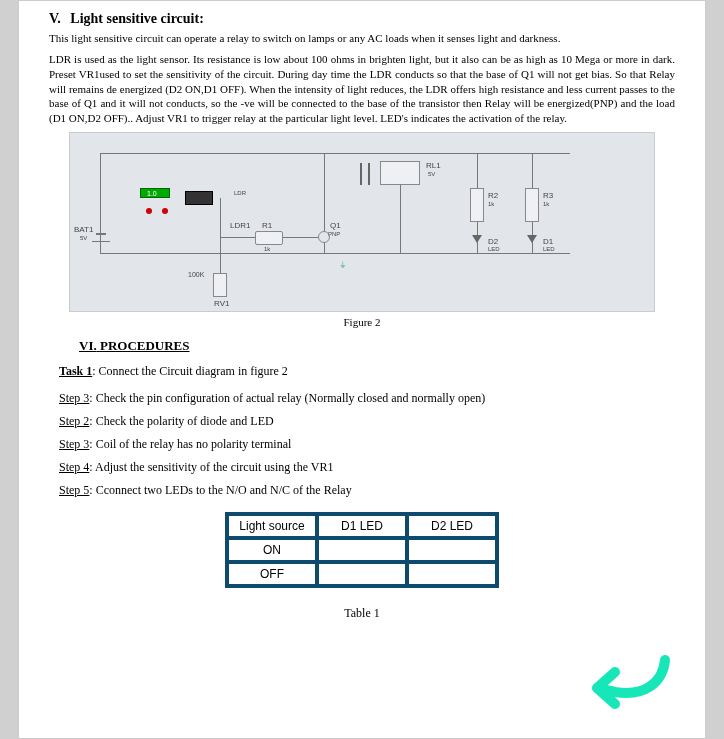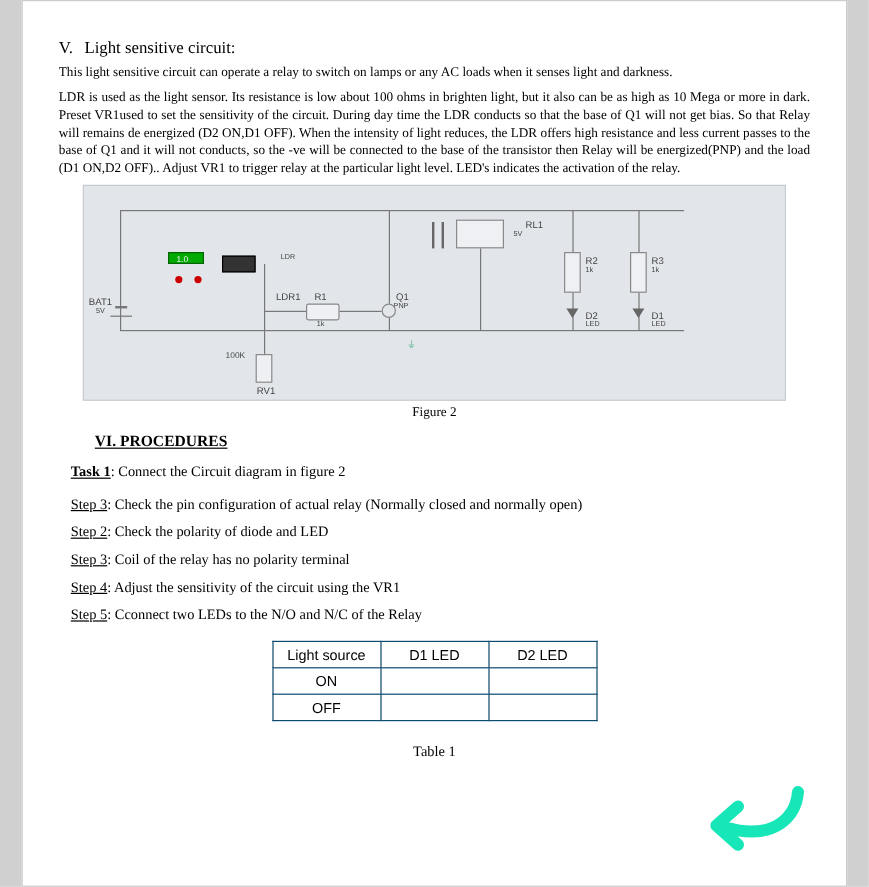--- a/index.html
+++ b/index.html
@@ -14,23 +14,22 @@
   .page {
     background: #fff;
     margin: 0 18px;
     padding: 10px 30px 20px 30px;
     height: 100%;
     position: relative;
     border: 1px solid #ccc;
   }
   .sec-title {
     font-size: 14px;
-    font-weight: normal;
+    font-weight: bold;
     margin-bottom: 4px;
-    margin-top: 22px;
   }
   .sec-title .num { margin-right: 6px; }
   .body-text {
     font-size: 11px;
     line-height: 1.35;
     text-align: justify;
     margin-bottom: 6px;
   }
   .figure-wrap {
     background: #e2e6eb;
@@ -63,21 +62,21 @@
     margin: 0 0 8px 10px;
   }
   .step .lbl { text-decoration: underline; }
   .table1 {
     margin: 14px auto 4px auto;
     border-collapse: collapse;
     font-family: Arial, sans-serif;
     font-size: 12px;
   }
   .table1 th, .table1 td {
-    border: 1px solid #0c4a6e;
+    border: 4px solid #0c4a6e;
     padding: 3px 10px;
     text-align: center;
     min-width: 90px;
     height: 22px;
   }
   .table1 th { font-weight: normal; }
   .tbl-caption {
     text-align: center;
     font-size: 12px;
     margin-top: 18px;
@@ -152,21 +151,21 @@
     <div class="lbl2" style="left:260px;top:88px;">Q1</div>
     <div class="lbl2" style="left:258px;top:98px;font-size:6px;">PNP</div>
     <div style="position:absolute;left:248px;top:98px;width:12px;height:12px;border:1px solid #888;border-radius:50%;"></div>
     <div class="wire" style="left:254px;top:20px;width:1px;height:78px;"></div>
     <div class="wire" style="left:254px;top:110px;width:1px;height:10px;"></div>
 
     <div class="lbl2" style="left:270px;top:128px;color:#3a7;">⏚</div>
 
     <div class="relaycoil" style="left:290px;top:30px;"></div>
     <div class="relaybox" style="left:310px;top:28px;"></div>
-    <div class="lbl2" style="left:356px;top:28px;padding-left:12px;">RL1</div>
+    <div class="lbl2" style="left:344px;top:28px;padding-left:12px;">RL1</div>
     <div class="lbl2" style="left:358px;top:38px;font-size:6px;">5V</div>
     <div class="wire" style="left:330px;top:52px;width:1px;height:68px;"></div>
 
     <div class="resbox" style="left:400px;top:55px;"></div>
     <div class="lbl2" style="left:418px;top:58px;">R2</div>
     <div class="lbl2" style="left:418px;top:68px;font-size:6px;">1k</div>
     <div class="resbox" style="left:455px;top:55px;"></div>
     <div class="lbl2" style="left:473px;top:58px;">R3</div>
     <div class="lbl2" style="left:473px;top:68px;font-size:6px;">1k</div>
     <div class="wire" style="left:407px;top:20px;width:1px;height:35px;"></div>

